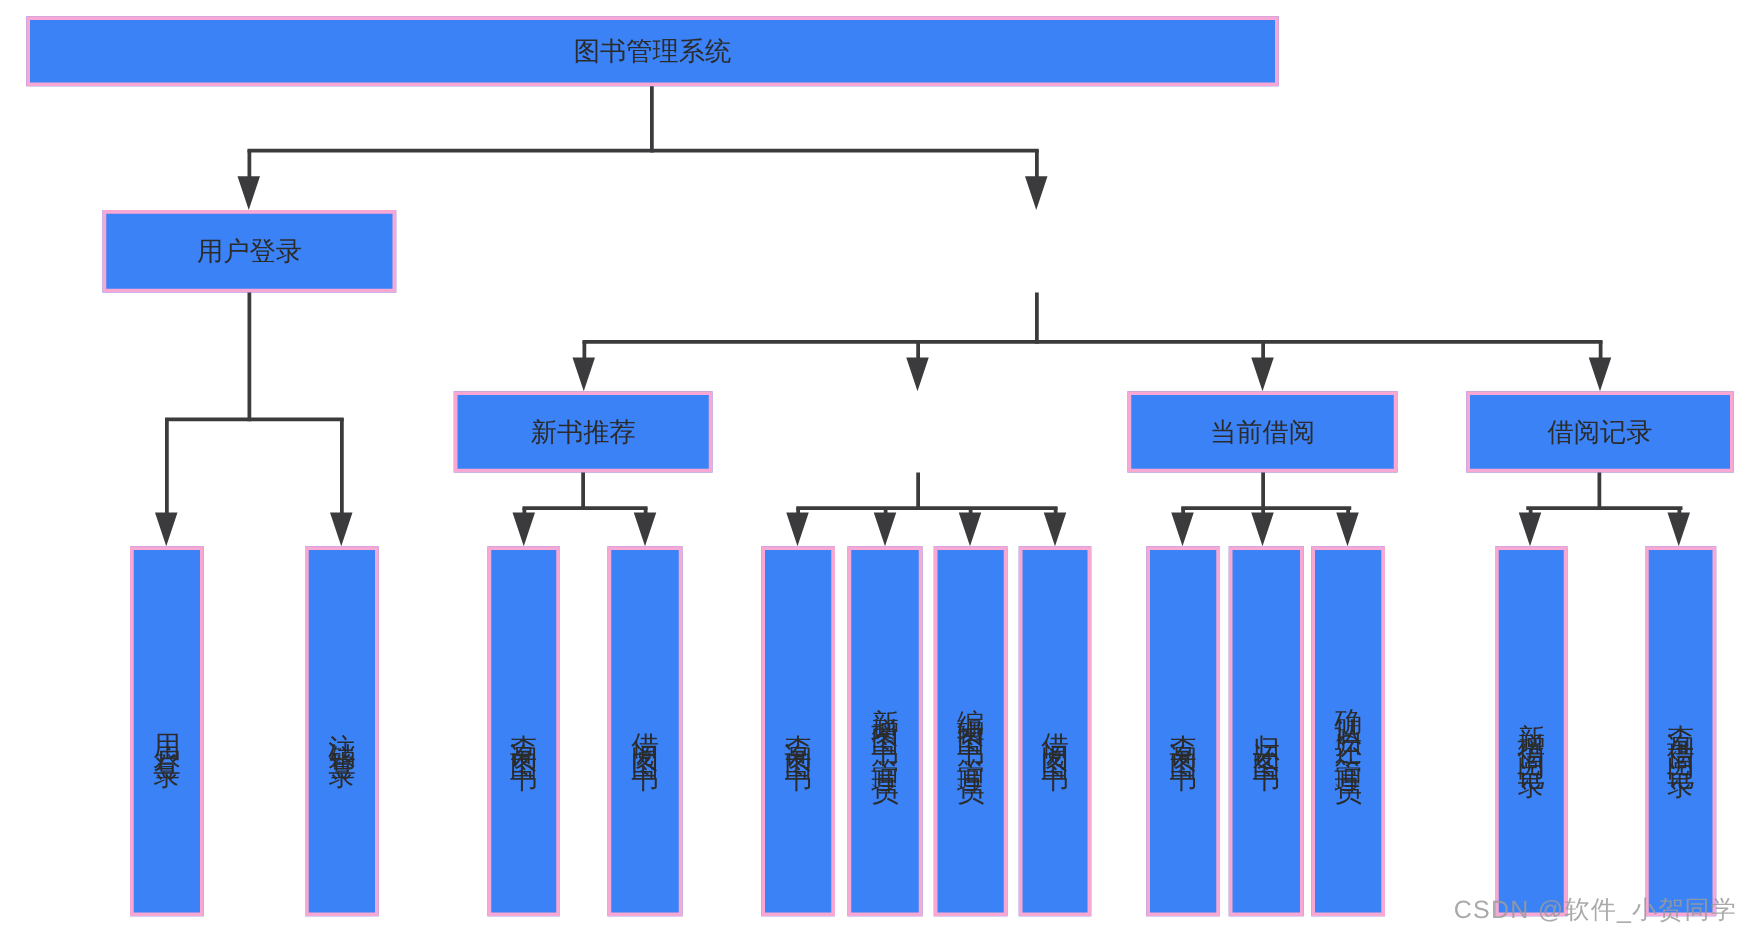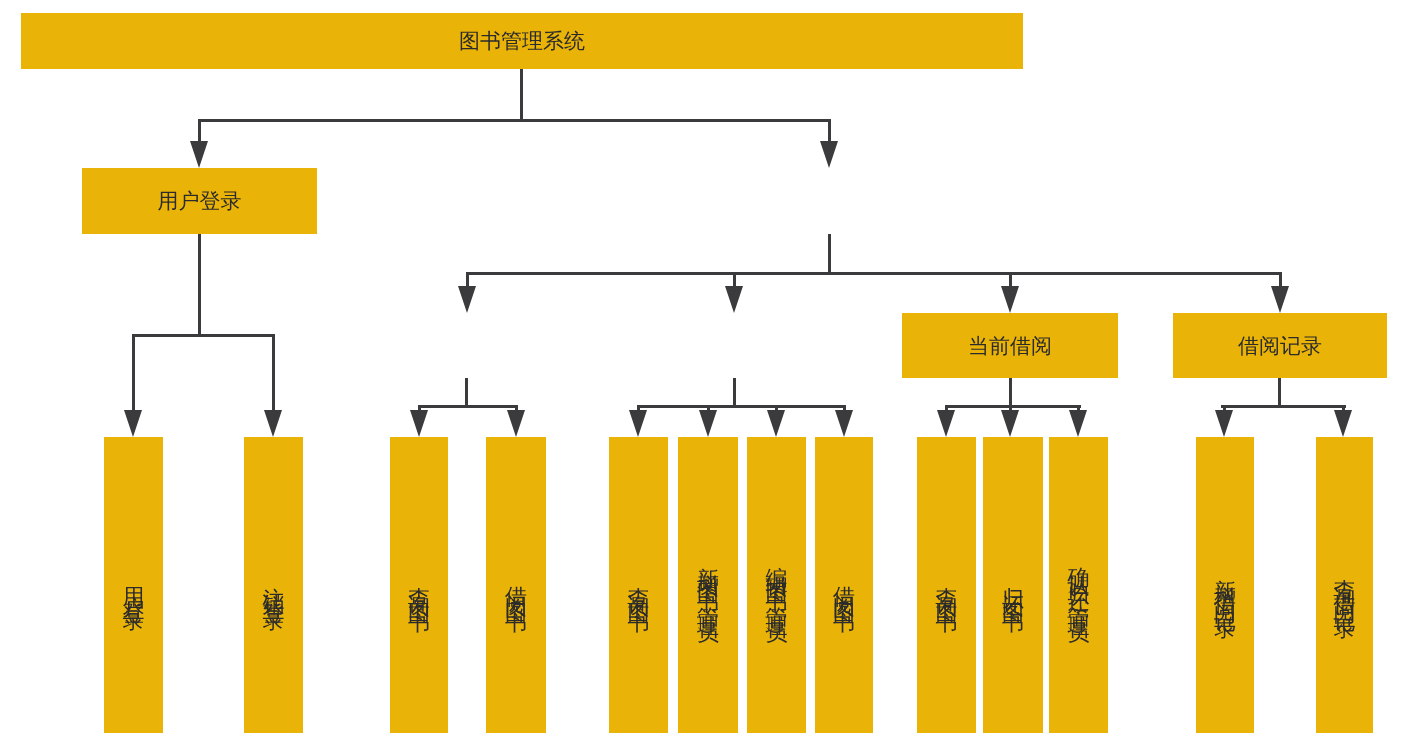--- a/index.html
+++ b/index.html
@@ -1,18 +1,18 @@
 <!DOCTYPE html>
 <html><head>
 <meta charset="utf-8">
 <style>
   html,body{margin:0;padding:0;background:#fff;}
   #diagram{position:relative;width:1405px;height:747px;background:#fff;overflow:hidden;
            font-family:"Liberation Sans","DejaVu Sans",sans-serif;color:#2b2b2b;}
-  .box{position:absolute;box-sizing:border-box;border:3px solid #eab308;background:#eab308;
+  .box{position:absolute;box-sizing:border-box;border:3px solid #f9a8d4;background:#3b82f6;
        display:flex;align-items:center;justify-content:center;font-size:21px;}
   .box .lbl{white-space:nowrap;}
   .vbox .lbl{writing-mode:vertical-rl;text-orientation:mixed;font-size:22px;
              letter-spacing:8px;line-height:1;white-space:normal;}
   .vline{position:absolute;width:3px;background:#3b3b3d;}
   .hline{position:absolute;height:3px;background:#3b3b3d;}
   .arrow{position:absolute;width:0;height:0;border-left:9px solid transparent;
          border-right:9px solid transparent;border-top:27px solid #3b3b3d;}
   .watermark{position:absolute;left:1163px;top:714px;font-size:20px;letter-spacing:1px;
              color:rgba(155,155,155,0.85);z-index:10;white-space:nowrap;}
@@ -23,20 +23,23 @@
 <div id="diagram">
 
   <div class="box" style="left:21px;top:13px;width:1002px;height:56px;">
     <span class="lbl">图书管理系统</span>
   </div>
 
   <div class="box" style="left:82px;top:168px;width:235px;height:66px;">
     <span class="lbl">用户登录</span>
   </div>
 
+  <div class="box" style="left:363px;top:313px;width:207px;height:65px;">
+    <span class="lbl">新书推荐</span>
+  </div>
   <div class="box" style="left:902px;top:313px;width:216px;height:65px;">
     <span class="lbl">当前借阅</span>
   </div>
   <div class="box" style="left:1173px;top:313px;width:214px;height:65px;">
     <span class="lbl">借阅记录</span>
   </div>
 
   <div class="box vbox" style="left:104px;top:437px;width:59px;height:296px;">
     <span class="lbl">用户登录</span>
   </div>
@@ -129,13 +132,14 @@
       <div class="vline" style="left: 1076.5px; top: 406px; height: 23px;"></div>
       <div class="arrow" style="left: 1069px; top: 410px;"></div>
       <div class="vline" style="left: 1277.5px; top: 378px; height: 30px;"></div>
       <div class="hline" style="left: 1220.5px; top: 404.5px; width: 125px;"></div>
       <div class="vline" style="left: 1222.5px; top: 406px; height: 23px;"></div>
       <div class="arrow" style="left: 1215px; top: 410px;"></div>
       <div class="vline" style="left: 1341.5px; top: 406px; height: 23px;"></div>
       <div class="arrow" style="left: 1334px; top: 410px;"></div>
     </div>
 
+  <div class="watermark">CSDN @软件_小贺同学</div>
 </div>
 
 </body></html>

